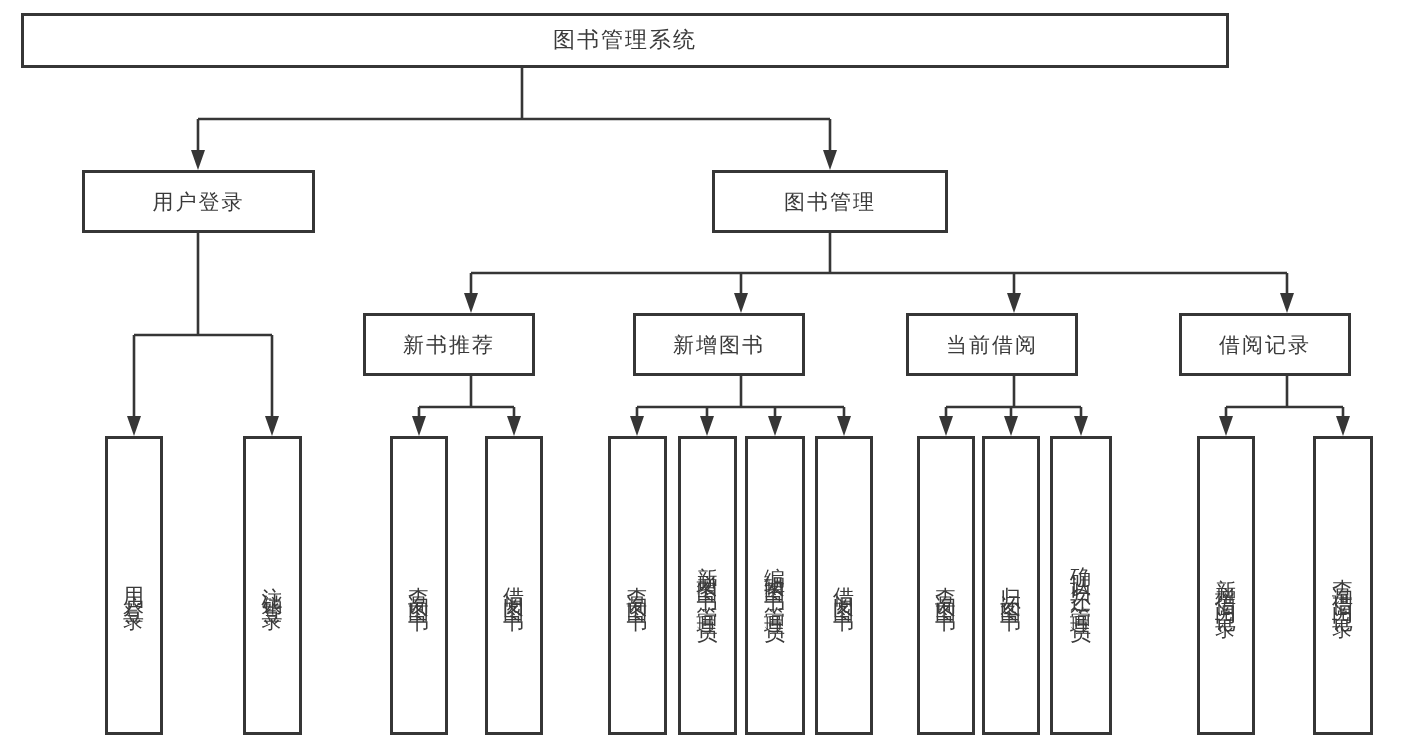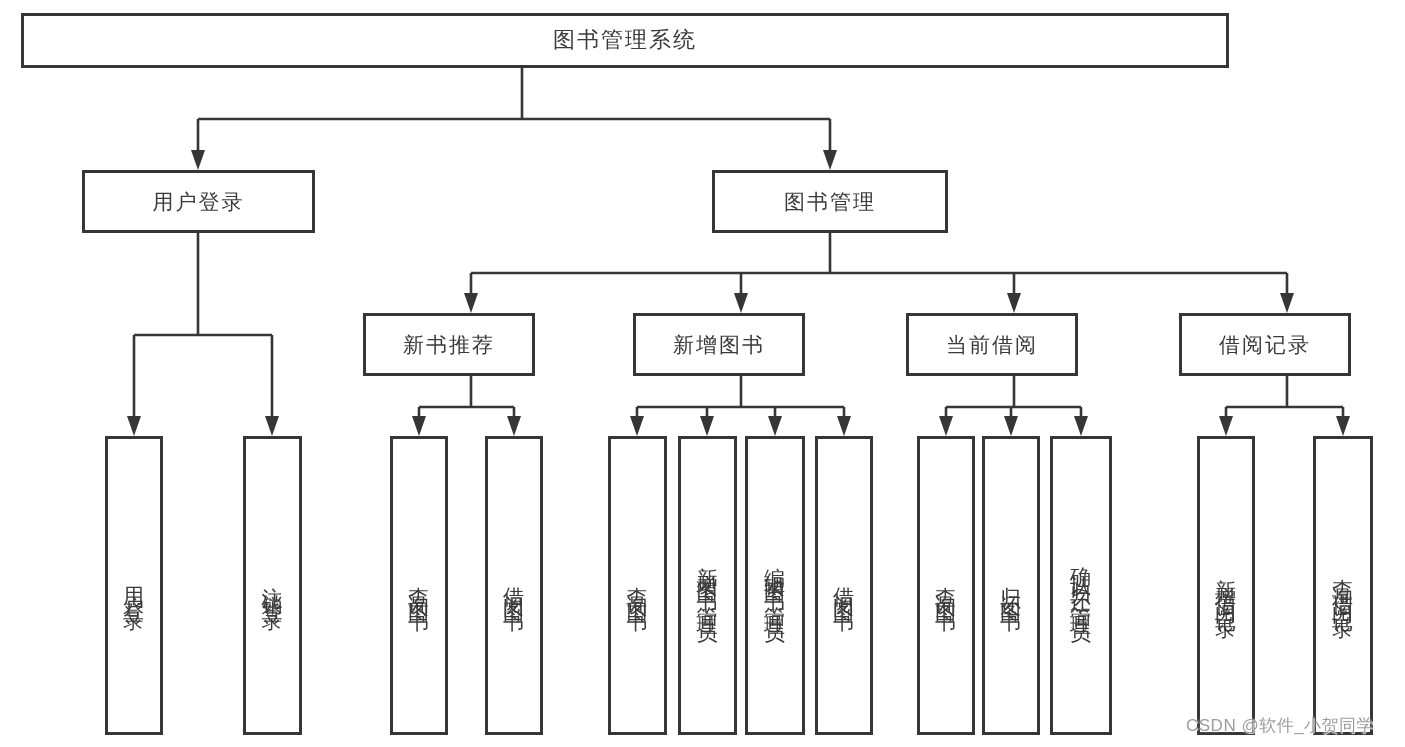--- a/index.html
+++ b/index.html
@@ -177,15 +177,14 @@
     <span>确认归还（管理员）</span>
   </div>
 
   <div class="node v-node" style="left:1197px;width:58px;">
     <span>新增借阅记录</span>
   </div>
   <div class="node v-node" style="left:1313px;width:60px;">
     <span>查询借阅记录</span>
   </div>
 
-  <div class="watermark">CSDN @软件_小贺同学</div>
 
 </div>
 
 </body></html>

